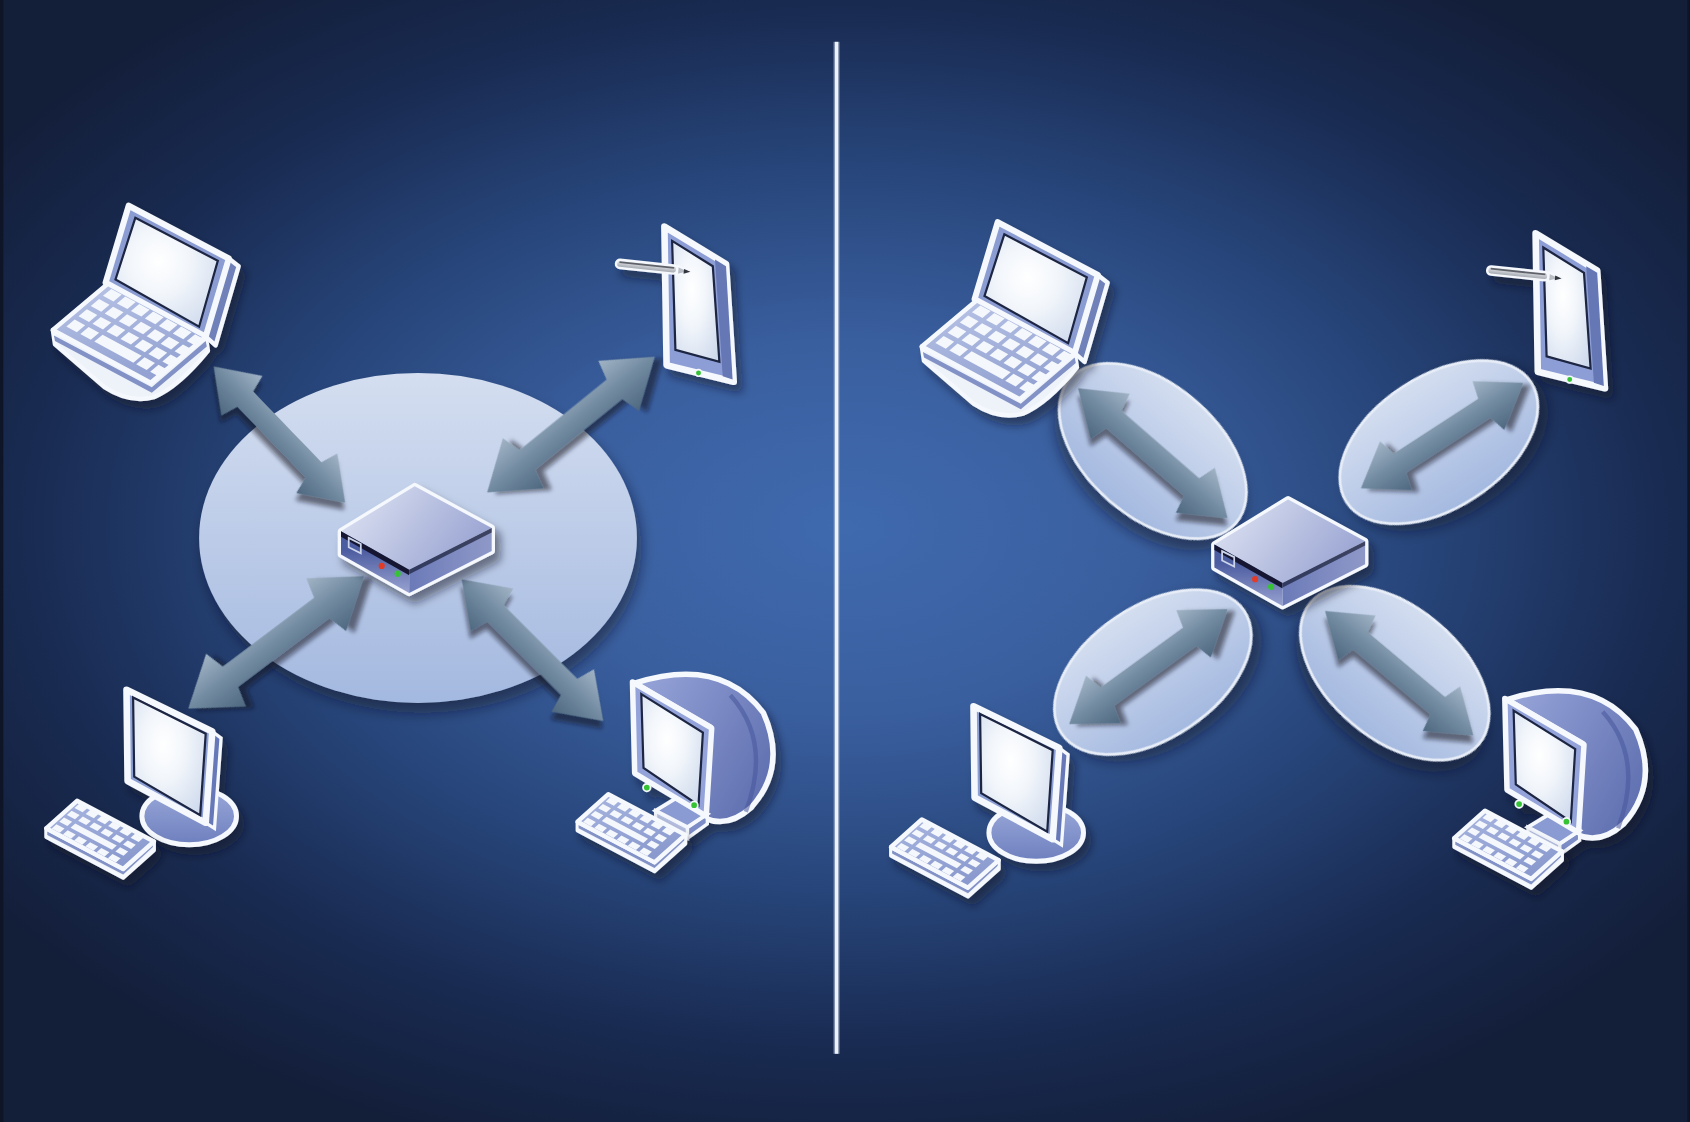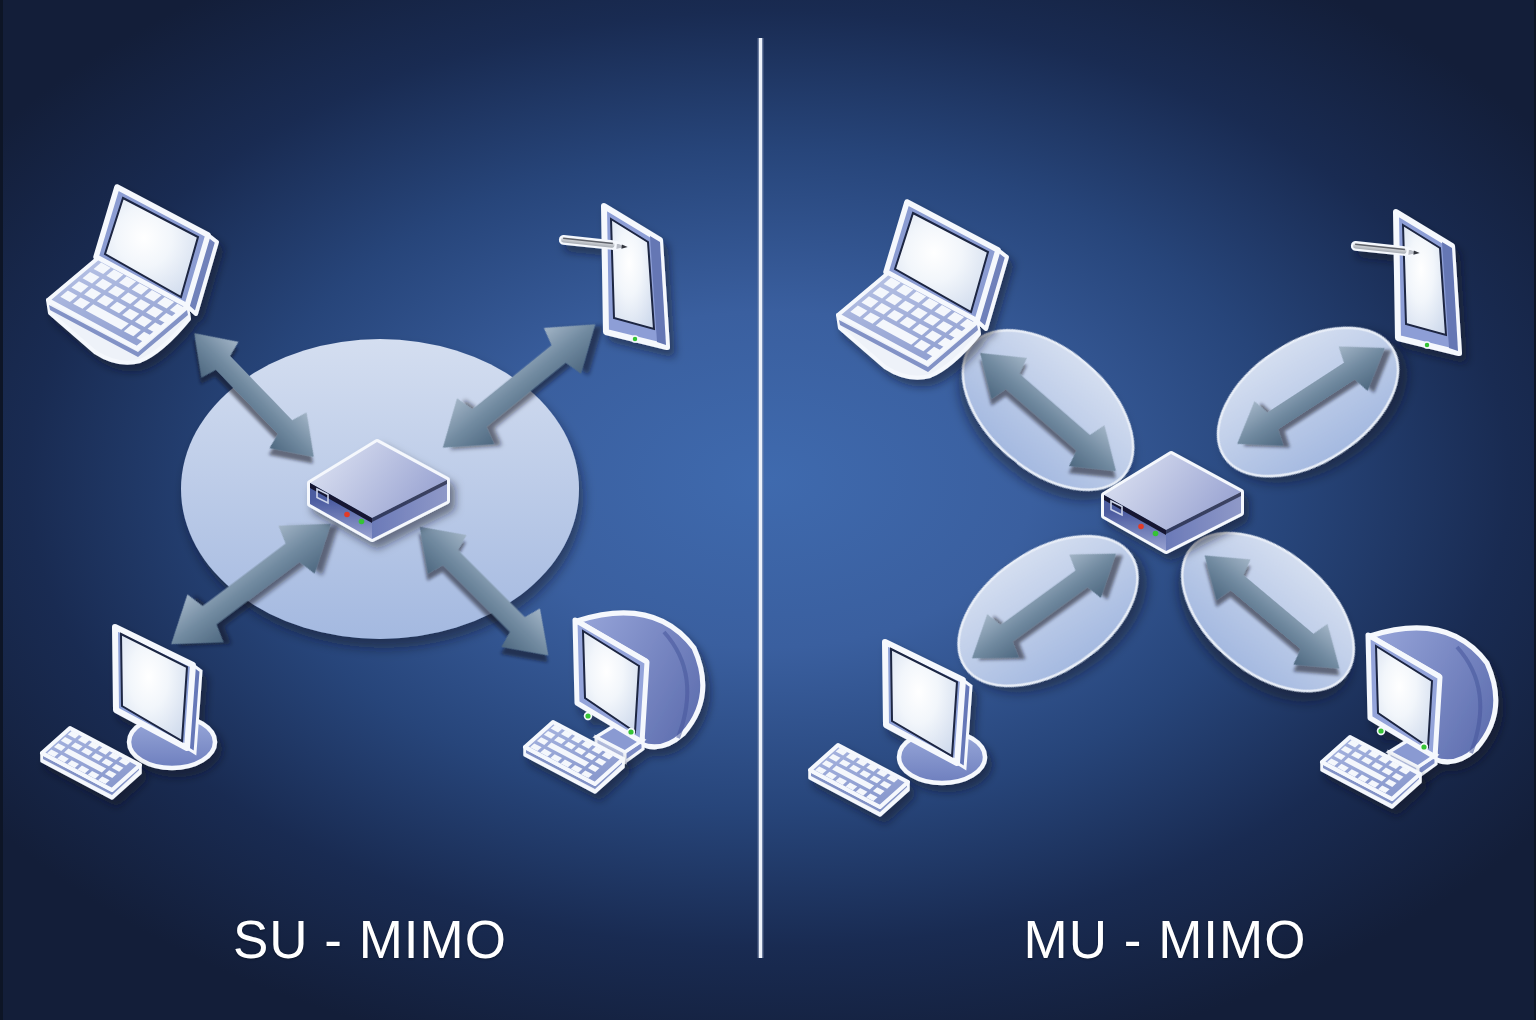--- a/index.html
+++ b/index.html
@@ -241,16 +241,14 @@
     <use href="#crt" transform="translate(793,15)" filter="url(#fDev)"></use>
     <use href="#kb" transform="translate(1350,737)" filter="url(#fDev)"></use>
   </g>
 
   <g>
     <rect x="757.4" y="38" width="6.2" height="920" fill="#7d8fb4" opacity="0.5"></rect>
     <rect x="758.8" y="38" width="3.4" height="920" fill="#edf2fa"></rect>
   </g>
 </svg>
 
-<div class="label label-su">SU - MIMO</div>
-<div class="label label-mu">MU - MIMO</div>
 
 </div>
 
 </body></html>

